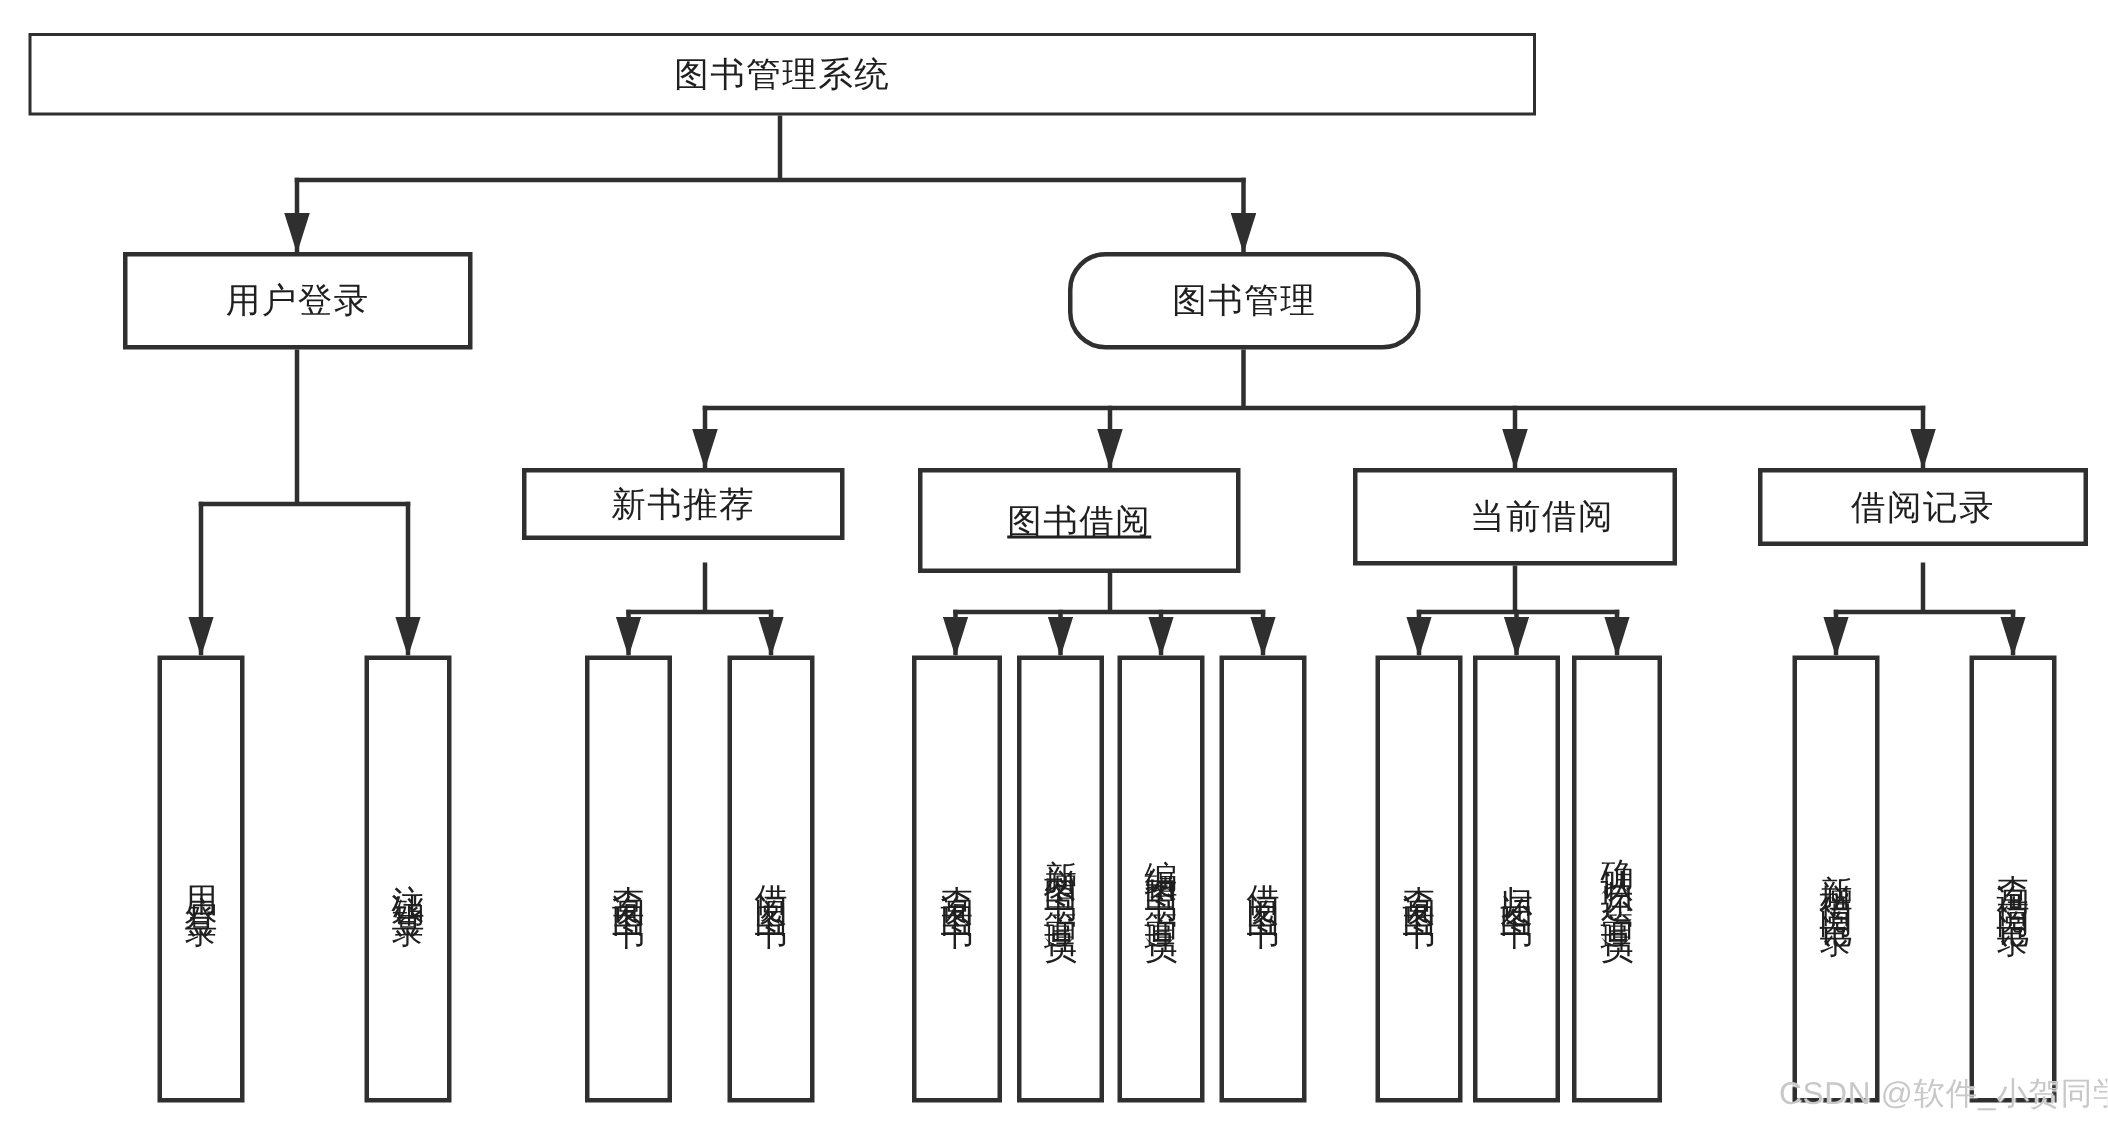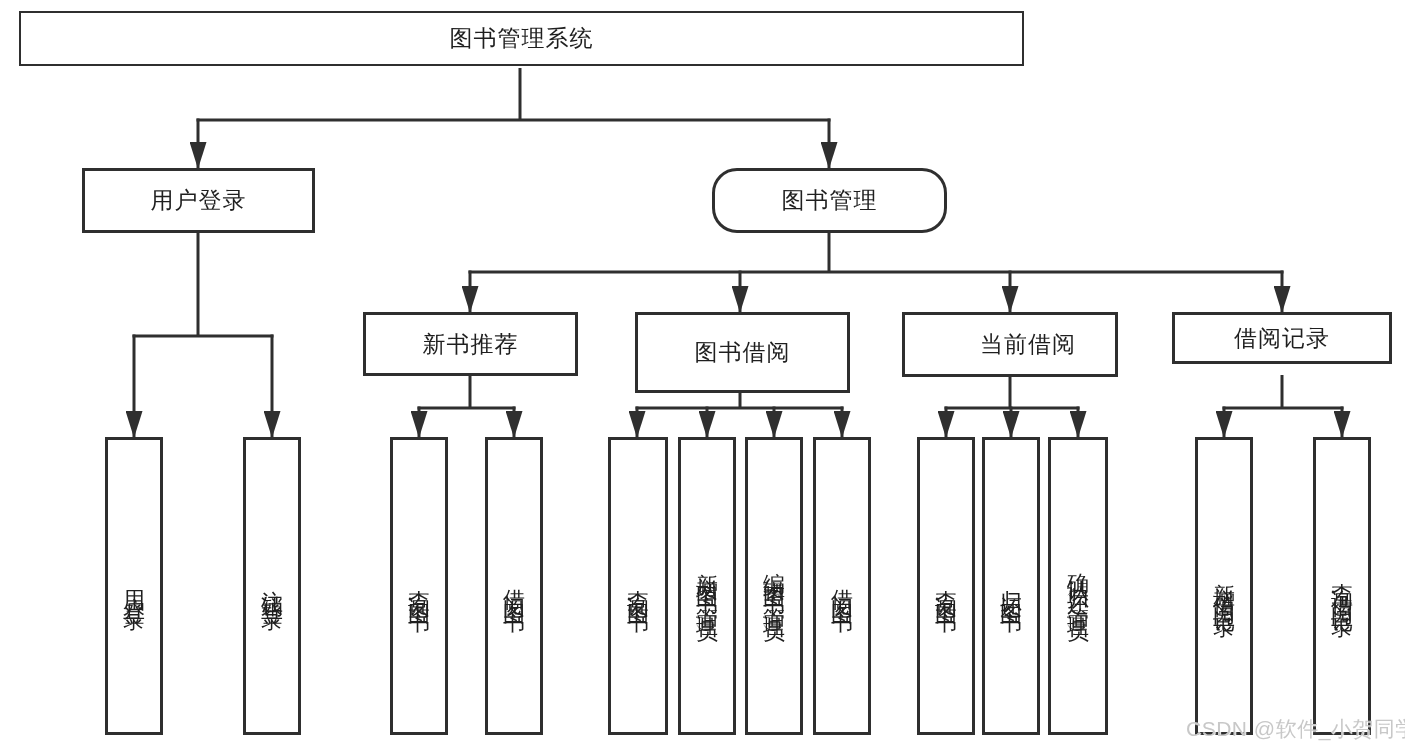--- a/index.html
+++ b/index.html
@@ -93,35 +93,35 @@
       <line x1="1011" y1="406.5" x2="1011" y2="437" marker-end="url(#ah)"></line>
       <line x1="1078" y1="406.5" x2="1078" y2="437" marker-end="url(#ah)"></line>
 
       <path d="M1282,375 V408"></path>
       <path d="M1222.5,408 H1343.5"></path>
       <line x1="1224" y1="406.5" x2="1224" y2="437" marker-end="url(#ah)"></line>
       <line x1="1342" y1="406.5" x2="1342" y2="437" marker-end="url(#ah)"></line>
     </g>
   </svg>
 
-  <div class="box root" style="left:19px;top:11px;width:1005px;height:55px;">
+  <div class="box root" style="left:19px;top:22px;width:1005px;height:55px;">
     <span>图书管理系统</span>
   </div>
 
   <div class="box" style="left:82px;top:168px;width:233px;height:65px;">
     <span>用户登录</span>
   </div>
   <div class="box" style="left:712px;top:168px;width:235px;height:65px;border-radius:25px;">
     <span>图书管理</span>
   </div>
 
-  <div class="box" style="left:363px;top:312px;width:215px;height:64px;justify-content:center;">
+  <div class="box" style="left:348px;top:312px;width:215px;height:48px;justify-content:center;">
     <span>新书推荐</span>
   </div>
-  <div class="box" style="left:635px;top:312px;width:215px;height:81px;">
+  <div class="box" style="left:612px;top:312px;width:215px;height:70px;text-decoration:underline;">
     <span>图书借阅</span>
   </div>
   <div class="box" style="left:902px;top:312px;width:216px;height:65px;padding-left:36px;">
     <span>当前借阅</span>
   </div>
   <div class="box" style="left:1172px;top:312px;width:220px;height:52px;">
     <span>借阅记录</span>
   </div>
 
   <div class="box leaf" style="left:105px;">

